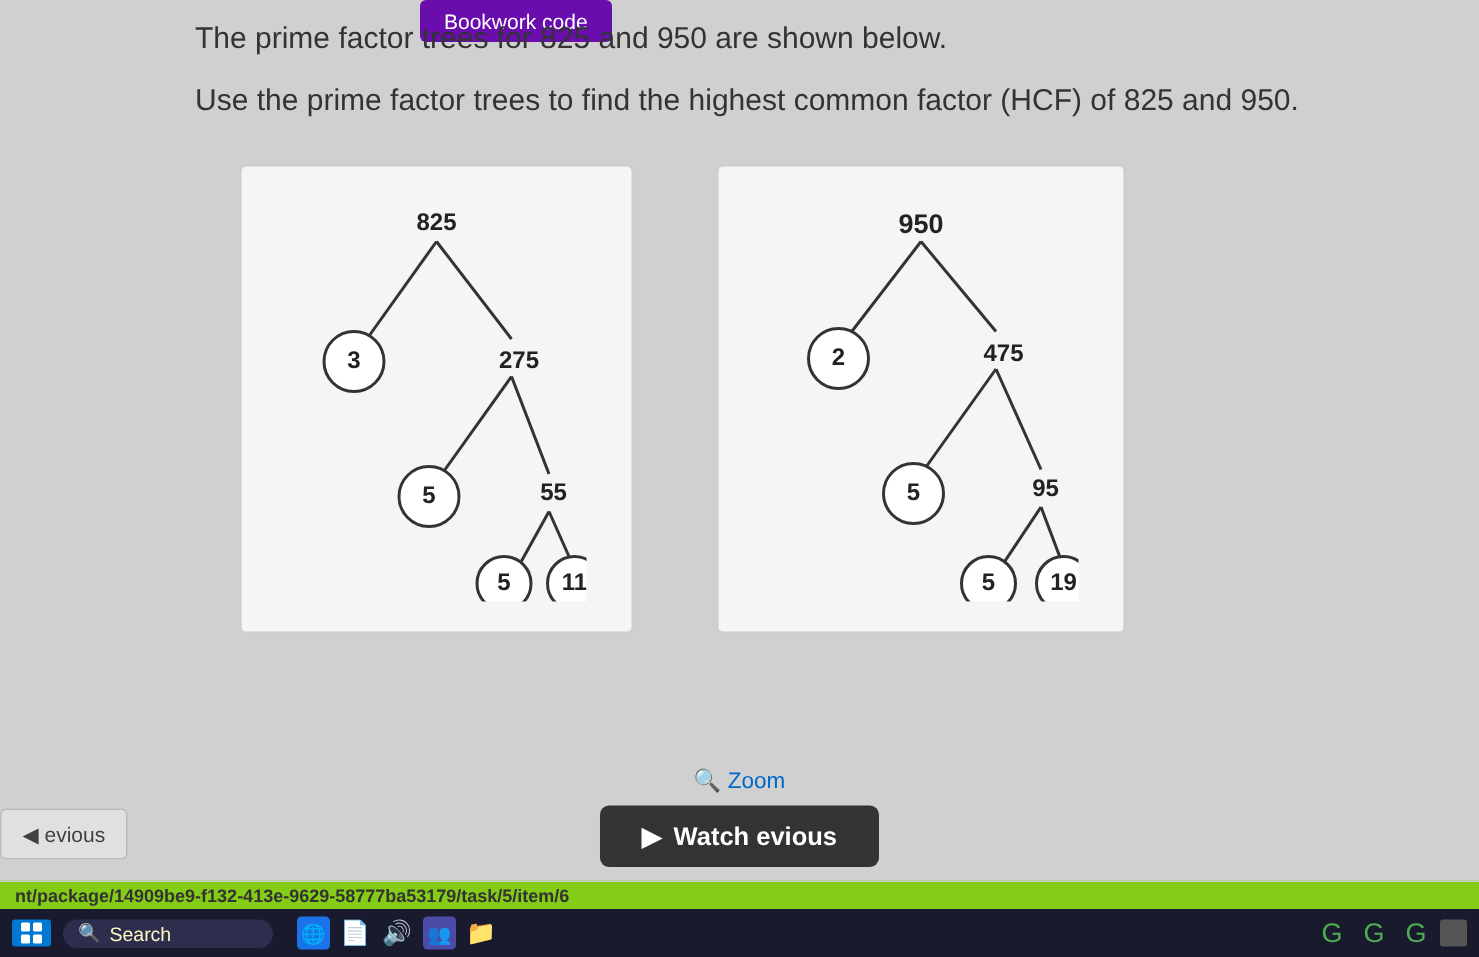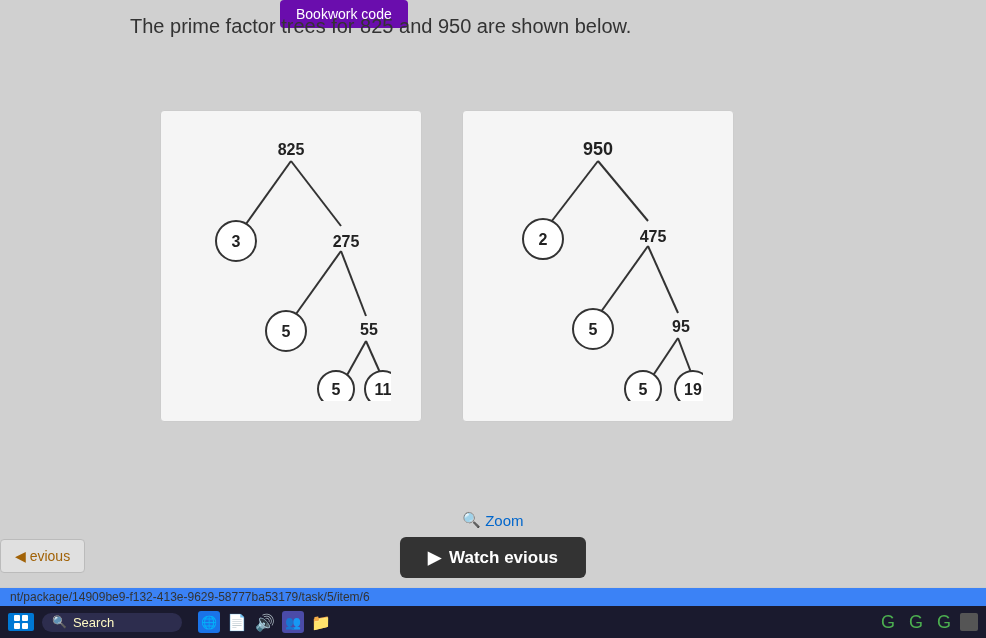--- a/index.html
+++ b/index.html
@@ -42,21 +42,21 @@
       font-size: 20px;
       color: #333;
     }
 
     
     .trees-container {
       position: absolute;
       top: 110px;
       left: 160px;
       display: flex;
-      gap: 40px;
+      gap: 56px;
       align-items: flex-start;
     }
 
     
     .tree-card {
       background: #f5f5f5;
       border: 1px solid #ccc;
       border-radius: 4px;
       padding: 20px 30px 20px 30px;
       position: relative;
@@ -100,39 +100,40 @@
       display: flex;
       align-items: center;
       gap: 8px;
     }
 
     .previous-btn {
       position: absolute;
       bottom: 65px;
       left: 0;
       background: #e0e0e0;
-      color: #a16207;
+      color: #404040;
       border: 1px solid #bbb;
       border-radius: 4px;
       padding: 8px 14px;
       font-size: 14px;
       cursor: pointer;
     }
 
     
     .url-bar {
       position: absolute;
       bottom: 32px;
       left: 0;
       width: 986px;
-      background: #3b82f6;
+      background: #84cc16;
       color: #333;
       font-size: 12px;
       padding: 2px 10px;
       border-top: 1px solid #ccc;
+      font-weight: bold;
     }
 
     
     .taskbar {
       position: absolute;
       bottom: 0;
       left: 0;
       width: 986px;
       height: 32px;
       background: #1a1a2e;
@@ -243,20 +244,21 @@
 </head>
 <body>
 
 <div class="bookwork-btn">
   <span>Bookwork code</span>
 </div>
 
 <div class="text-block">
   <div class="text-line1">The prime factor trees for 825 and 950 are shown below.</div>
   <div style="height:10px;"></div>
+  <div class="text-line2">Use the prime factor trees to find the highest common factor (HCF) of 825 and 950.</div>
 </div>
 
 <div class="trees-container">
 
   <div class="tree-card">
     <svg class="tree-svg" width="200" height="270">
 
       <line x1="100" y1="30" x2="50" y2="100" class="tree-line"></line>
 
       <line x1="100" y1="30" x2="150" y2="95"></line>

